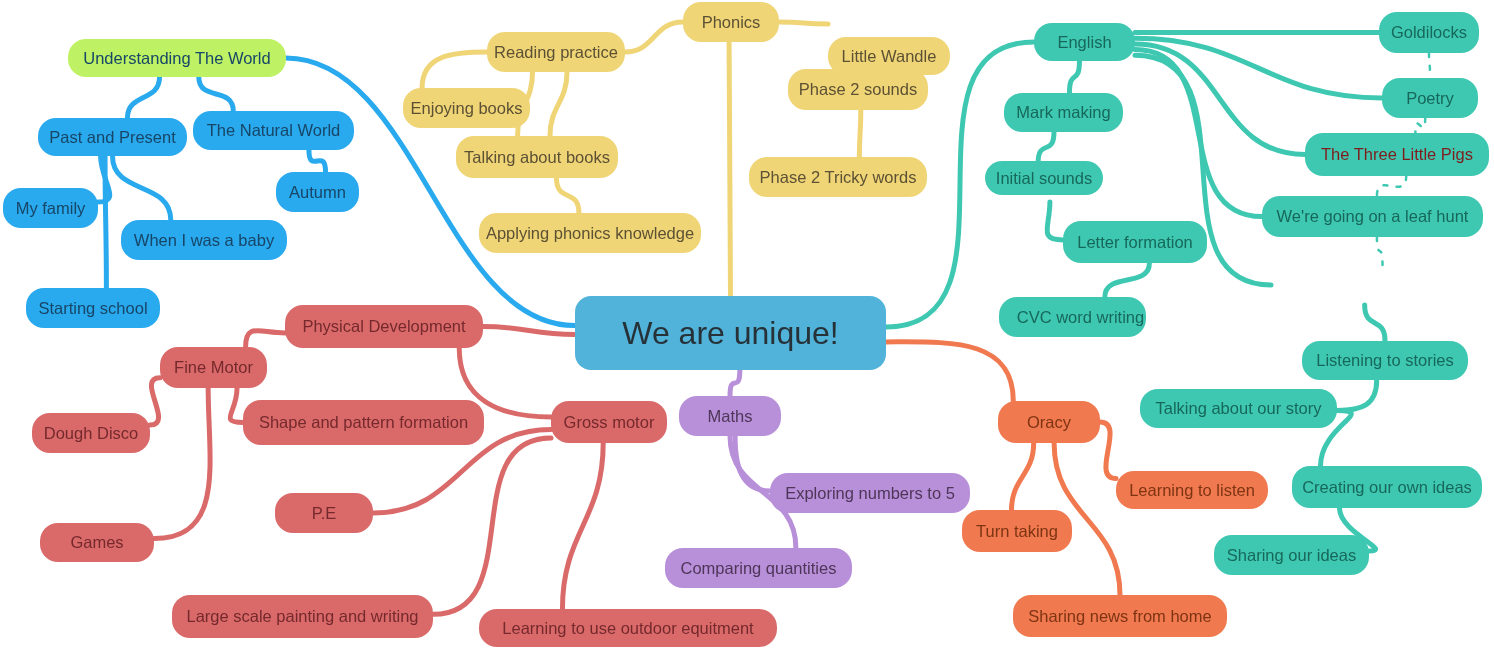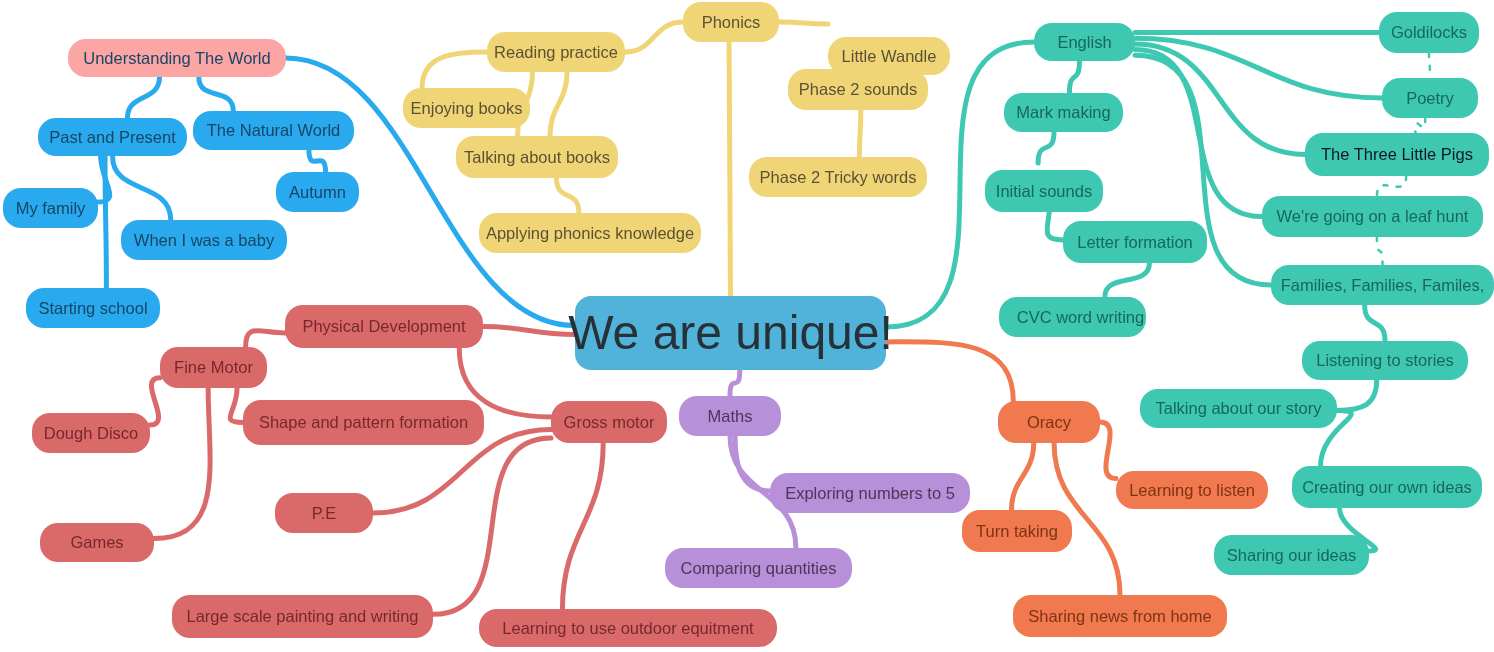--- a/index.html
+++ b/index.html
@@ -22,21 +22,21 @@
     border-radius:18px;
     font-size:16.5px;
     white-space:nowrap;
     line-height:1;
     box-sizing:border-box;
     cursor:pointer;
     user-select:none;
   }
   .node.center{
     border-radius:16px;
-    font-size:48px;
+    font-size:32px;
   }
 </style>
 </head>
 <body>
 
 <div class="map">
   <svg class="edges" viewBox="0 0 1494 652" xmlns="http://www.w3.org/2000/svg">
       <path d="M286,58 C416,58 445,325.6 575,325.6" fill="none" stroke="#29A9EE" stroke-linecap="round" stroke-width="5"></path>
       <path d="M159.56,77 C159.56,102 127.39999999999999,93 127.39999999999999,118" fill="none" stroke="#29A9EE" stroke-linecap="round" stroke-width="5"></path>
       <path d="M198.79999999999998,77 C198.79999999999998,102 233.25,86 233.25,111" fill="none" stroke="#29A9EE" stroke-linecap="round" stroke-width="5"></path>
@@ -83,45 +83,44 @@
       <path d="M739.83,370 C739.83,395 730,371 730,396" fill="none" stroke="#B88FD9" stroke-linecap="round" stroke-width="5"></path>
       <path d="M735.1,436 C735.1,465.3122760119374 740.6877239880627,491 770,491" fill="none" stroke="#B88FD9" stroke-linecap="round" stroke-width="5"></path>
       <path d="M730,436 C730,494.47716669778043 795.9,489.52283330221957 795.9,548" fill="none" stroke="#B88FD9" stroke-linecap="round" stroke-width="5"></path>
       <path d="M886,341.88 C949.1612542703199,341.88 1013.3,337.83874572968017 1013.3,401" fill="none" stroke="#F0794F" stroke-linecap="round" stroke-width="5"></path>
       <path d="M1033.7,443 C1033.7,474.7619678231687 1011.5,478.2380321768313 1011.5,510" fill="none" stroke="#F0794F" stroke-linecap="round" stroke-width="5"></path>
       <path d="M1054.1,443 C1054.1,517.5518546046978 1120,520.4481453953022 1120,595" fill="none" stroke="#F0794F" stroke-linecap="round" stroke-width="5"></path>
       <path d="M1100,422 C1126.4681110017318,422 1089.5318889982682,478.6 1116,478.6" fill="none" stroke="#F0794F" stroke-linecap="round" stroke-width="5"></path>
     </svg>
 
 <div class="node center" style="left: 575px; top: 296px; width: 311px; height: 74px; background: rgb(81, 179, 218); color: rgb(38, 50, 56);">We are unique!</div>
-    <div class="node" style="left: 68px; top: 39px; width: 218px; height: 38px; background: #fca5a5; color: rgb(23, 70, 103);">Understanding The World</div>
+    <div class="node" style="left: 68px; top: 39px; width: 218px; height: 38px; background: #bef264; color: rgb(23, 70, 103);">Understanding The World</div>
     <div class="node" style="left: 38px; top: 118px; width: 149px; height: 38px; background: rgb(41, 169, 238); color: rgb(23, 70, 103);">Past and Present</div>
     <div class="node" style="left: 193px; top: 111px; width: 161px; height: 39px; background: rgb(41, 169, 238); color: rgb(23, 70, 103);">The Natural World</div>
     <div class="node" style="left: 276px; top: 172px; width: 83px; height: 40px; background: rgb(41, 169, 238); color: rgb(23, 70, 103);">Autumn</div>
     <div class="node" style="left: 3px; top: 188px; width: 95px; height: 40px; background: rgb(41, 169, 238); color: rgb(23, 70, 103);">My family</div>
     <div class="node" style="left: 121px; top: 220px; width: 166px; height: 40px; background: rgb(41, 169, 238); color: rgb(23, 70, 103);">When I was a baby</div>
     <div class="node" style="left: 26px; top: 288px; width: 134px; height: 40px; background: rgb(41, 169, 238); color: rgb(23, 70, 103);">Starting school</div>
     <div class="node" style="left: 683px; top: 2px; width: 96px; height: 40px; background: rgb(240, 213, 119); color: rgb(92, 81, 52);">Phonics</div>
     <div class="node" style="left: 828px; top: 5px; width: 122px; height: 38px; background: rgb(240, 213, 119); color: rgb(92, 81, 52); margin-top: 32px;">Little Wandle</div>
     <div class="node" style="left: 487px; top: 32px; width: 138px; height: 40px; background: rgb(240, 213, 119); color: rgb(92, 81, 52);">Reading practice</div>
     <div class="node" style="left: 788px; top: 69px; width: 140px; height: 41px; background: rgb(240, 213, 119); color: rgb(92, 81, 52);">Phase 2 sounds</div>
     <div class="node" style="left: 403px; top: 88px; width: 127px; height: 40px; background: rgb(240, 213, 119); color: rgb(92, 81, 52);">Enjoying books</div>
     <div class="node" style="left: 456px; top: 136px; width: 162px; height: 42px; background: rgb(240, 213, 119); color: rgb(92, 81, 52);">Talking about books</div>
     <div class="node" style="left: 749px; top: 157px; width: 178px; height: 40px; background: rgb(240, 213, 119); color: rgb(92, 81, 52);">Phase 2 Tricky words</div>
     <div class="node" style="left: 479px; top: 213px; width: 222px; height: 40px; background: rgb(240, 213, 119); color: rgb(92, 81, 52);">Applying phonics knowledge</div>
     <div class="node" style="left: 1034px; top: 23px; width: 101px; height: 38px; background: rgb(62, 200, 178); color: rgb(23, 104, 90);">English</div>
     <div class="node" style="left: 1004px; top: 93px; width: 119px; height: 39px; background: rgb(62, 200, 178); color: rgb(23, 104, 90);">Mark making</div>
-    <div class="node" style="left: 985px; top: 170px; width: 118px; height: 42px; background: rgb(62, 200, 178); color: rgb(23, 104, 90);">Initial sounds</div>
+    <div class="node" style="left: 985px; top: 161px; width: 118px; height: 34px; background: rgb(62, 200, 178); color: rgb(23, 104, 90);">Initial sounds</div>
     <div class="node" style="left: 1063px; top: 221px; width: 144px; height: 42px; background: rgb(62, 200, 178); color: rgb(23, 104, 90);">Letter formation</div>
     <div class="node" style="left: 999px; top: 297px; width: 147px; height: 40px; background: rgb(62, 200, 178); color: rgb(23, 104, 90); padding-left: 16px;">CVC word writing</div>
     <div class="node" style="left: 1379px; top: 12px; width: 100px; height: 41px; background: rgb(62, 200, 178); color: rgb(23, 104, 90);">Goldilocks</div>
     <div class="node" style="left: 1382px; top: 78px; width: 96px; height: 40px; background: rgb(62, 200, 178); color: rgb(23, 104, 90);">Poetry</div>
-    <div class="node" style="left: 1305px; top: 133px; width: 184px; height: 43px; background: rgb(62, 200, 178); color: #0f172a;">The Three Little Pigs</div>
+    <div class="node" style="left: 1305px; top: 133px; width: 184px; height: 43px; background: rgb(62, 200, 178); color: #7f1d1d;">The Three Little Pigs</div>
     <div class="node" style="left: 1262px; top: 196px; width: 221px; height: 41px; background: rgb(62, 200, 178); color: rgb(23, 104, 90);">We're going on a leaf hunt</div>
-    <div class="node" style="left: 1271px; top: 265px; width: 223px; height: 40px; background: rgb(62, 200, 178); color: rgb(23, 104, 90);">Families, Families, Familes,</div>
     <div class="node" style="left: 1302px; top: 341px; width: 166px; height: 39px; background: rgb(62, 200, 178); color: rgb(23, 104, 90);">Listening to stories</div>
     <div class="node" style="left: 1140px; top: 389px; width: 197px; height: 39px; background: rgb(62, 200, 178); color: rgb(23, 104, 90);">Talking about our story</div>
     <div class="node" style="left: 1292px; top: 466px; width: 190px; height: 42px; background: rgb(62, 200, 178); color: rgb(23, 104, 90);">Creating our own ideas</div>
     <div class="node" style="left: 285px; top: 305px; width: 198px; height: 43px; background: rgb(218, 106, 106); color: rgb(117, 41, 44);">Physical Development</div>
     <div class="node" style="left: 1214px; top: 535px; width: 155px; height: 40px; background: rgb(62, 200, 178); color: rgb(23, 104, 90);">Sharing our ideas</div>
     <div class="node" style="left: 160px; top: 347px; width: 107px; height: 41px; background: rgb(218, 106, 106); color: rgb(117, 41, 44);">Fine Motor</div>
     <div class="node" style="left: 243px; top: 400px; width: 241px; height: 45px; background: rgb(218, 106, 106); color: rgb(117, 41, 44);">Shape and pattern formation</div>
     <div class="node" style="left: 32px; top: 413px; width: 118px; height: 40px; background: rgb(218, 106, 106); color: rgb(117, 41, 44);">Dough Disco</div>
     <div class="node" style="left: 275px; top: 493px; width: 98px; height: 40px; background: rgb(218, 106, 106); color: rgb(117, 41, 44);">P.E</div>
     <div class="node" style="left: 40px; top: 523px; width: 114px; height: 39px; background: rgb(218, 106, 106); color: rgb(117, 41, 44);">Games</div>

